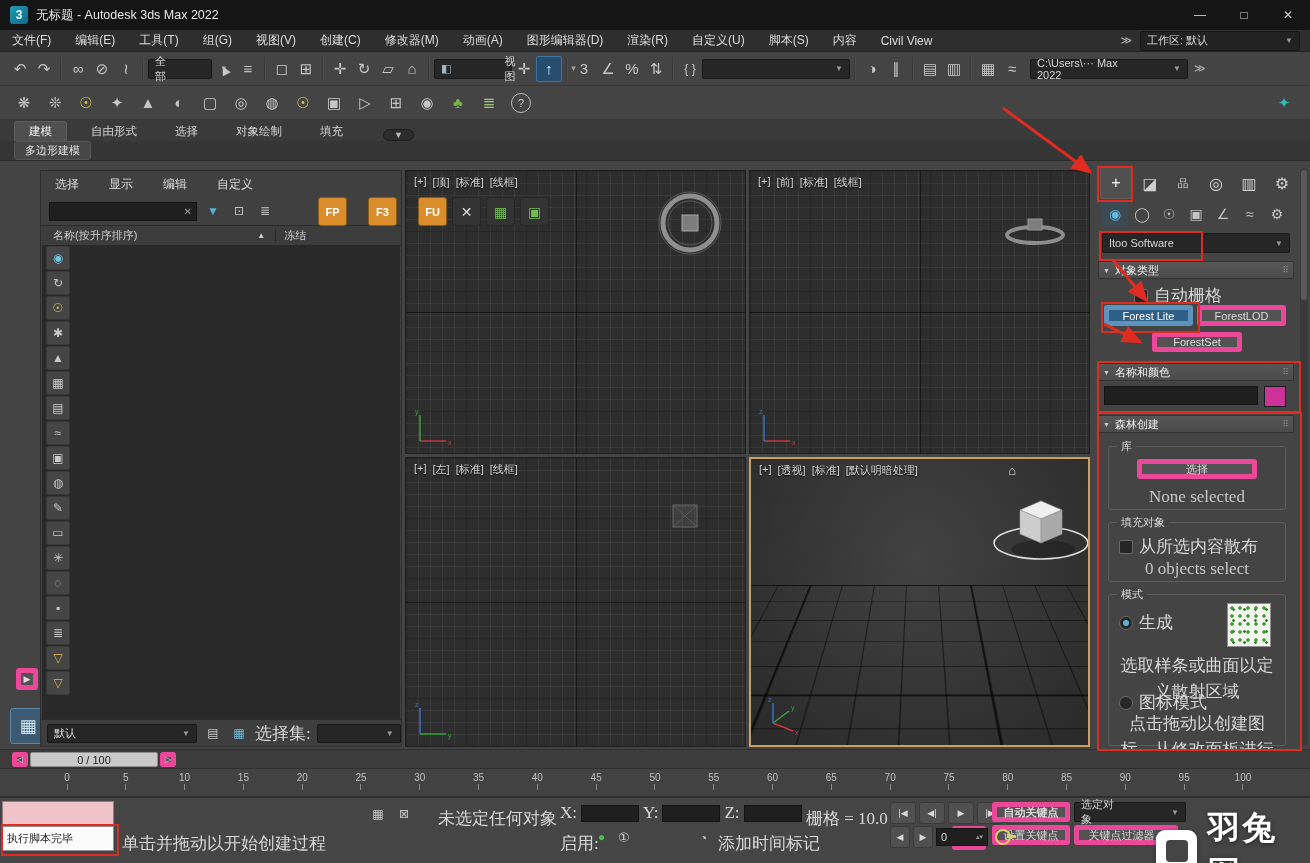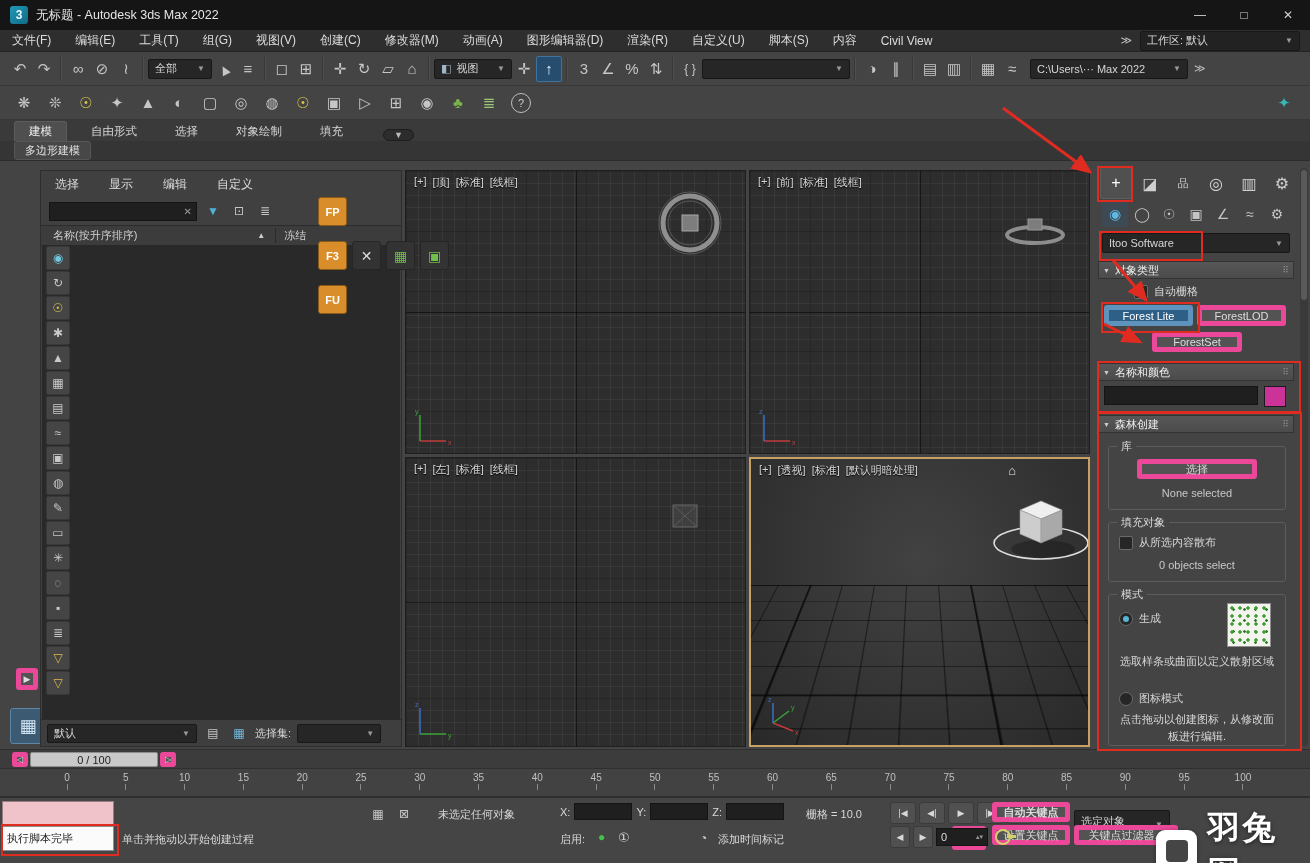--- a/index.html
+++ b/index.html
@@ -4,26 +4,26 @@
 <style>
   html,body{margin:0;padding:0;background:#222;}
   #app{position:relative;width:1310px;height:863px;background:#444;overflow:hidden;
        font-family:"Liberation Sans","DejaVu Sans",sans-serif;color:#ddd;font-size:12px;
        -webkit-font-smoothing:antialiased;}
   .a{position:absolute;}
   .r{display:flex;align-items:center;}
   .ic{color:#c6c6c6;font-size:15px;width:24px;height:24px;display:flex;align-items:center;justify-content:center;flex:none;cursor:default;}
   .ic.sm{width:20px;height:20px;font-size:12px;}
   .sep{width:1px;height:24px;background:#373737;border-right:1px solid #4f4f4f;margin:0 4px;flex:none;}
-  .dd{background:#262626;border:1px solid #181818;color:#d6d6d6;font-size:11px;display:flex;align-items:center;padding:0 6px;border-radius:2px;height:20px;box-sizing:border-box;flex:none;}
+  .dd{background:#262626;border:1px solid #181818;color:#d6d6d6;font-size:11px;display:flex;align-items:center;padding:0 6px;border-radius:2px;height:20px;box-sizing:border-box;flex:none;gap:48px;}
   .dd .car{margin-left:auto;font-size:8px;color:#9a9a9a;padding-left:6px;}
   .btn{background:#535353;border:5px solid #ec4899;border-radius:3px;color:#ddd;font-size:11px;display:flex;align-items:center;justify-content:center;box-sizing:border-box;cursor:default;}
   .btn.active{background:#2d5f87;border-color:#5d93bd;color:#fff;}
   .fld{background:#1f1f1f;border:1px solid #141414;color:#ddd;font-size:11px;box-sizing:border-box;display:flex;align-items:center;padding:0 4px;}
-  .lbl{font-size:11px;color:#d8d8d8;}
+  .lbl{font-size:17px;color:#d8d8d8;font-family:Liberation Serif, serif;}
   
   .titlebar{left:0;top:0;width:1310px;height:30px;background:#151515;display:flex;align-items:center;}
   .logo{width:18px;height:18px;margin:0 8px 0 10px;border-radius:3px;background:linear-gradient(135deg,#1f9ab8,#126a86);color:#eafcff;font-size:12px;font-weight:bold;display:flex;align-items:center;justify-content:center;}
   .wctl{margin-left:auto;display:flex;}
   .wctl span{width:44px;height:30px;display:flex;align-items:center;justify-content:center;color:#d0d0d0;font-size:12px;}
   .menubar{left:0;top:30px;width:1310px;height:22px;background:#2e2e2e;display:flex;align-items:center;border-bottom:1px solid #232323;box-sizing:border-box;}
   .menubar .mi{padding:0 12px;font-size:12px;color:#dcdcdc;height:22px;display:flex;align-items:center;}
   .tb{left:0;width:1310px;height:34px;display:flex;align-items:center;background:#444;border-bottom:1px solid #383838;box-sizing:border-box;padding-left:8px;}
   .ic.on{background:#264d6e;border:1px solid #3f739c;border-radius:2px;color:#dceaf5;}
   .ic.rot{transform:rotate(-28deg);}
@@ -302,21 +302,21 @@
       <span class="ic sm" style="color:#6fb7d8;">▦</span>
       <span class="lbl">选择集:</span>
       <div class="dd" style="width:84px;height:19px;">
         <span></span>
           <span class="car">▼</span>
       </div>
     </div>
   </div>
 
   <div class="a r" style="left:318px;top:197px;gap:5px;z-index:6;">
-    <div class="r" data-repeat="explorer.toolbar_buttons" style="gap:15px;flex-direction:column;">
+    <div class="r" data-repeat="explorer.toolbar_buttons" style="gap:21px;">
 
     <span class="fpb">FP</span>
         <span class="fpb">F3</span>
         <span class="fpb">FU</span>
       </div>
     <span class="ovic">✕</span>
     <span class="ovic" style="color:#6fbf4a;">▦</span>
     <span class="ovic" style="color:#6fbf4a;">▣</span>
   </div>
 
@@ -644,21 +644,21 @@
     <div class="a btn" style="left:952px;top:28px;width:34px;height:24px;font-size:14px;">
         <span>✛</span>
       </div>
 
     <div class="a btn" style="left:992px;top:4px;width:78px;height:20px;font-weight:bold;">
         <span>自动关键点</span>
       </div>
     <div class="a btn" style="left:992px;top:27px;width:78px;height:20px;">
         <span>设置关键点</span>
       </div>
-    <div class="a dd" style="left:1074px;top:12px;width:96px;align-items:flex-end;">
+    <div class="a dd" style="left:1074px;top:4px;width:112px;">
       <span>选定对象</span>
         <span class="car">▼</span>
     </div>
     <div class="a btn" style="left:1074px;top:27px;width:104px;height:20px;">
         <span>关键点过滤器...</span>
       </div>
 
     <div class="a lbl" style="left:122px;top:34px;">单击并拖动以开始创建过程</div>
     <span class="a lbl" style="left:560px;top:34px;">启用:</span>
     <span class="a" style="left:598px;top:32px;color:#46c24a;font-size:12px;">●</span>

